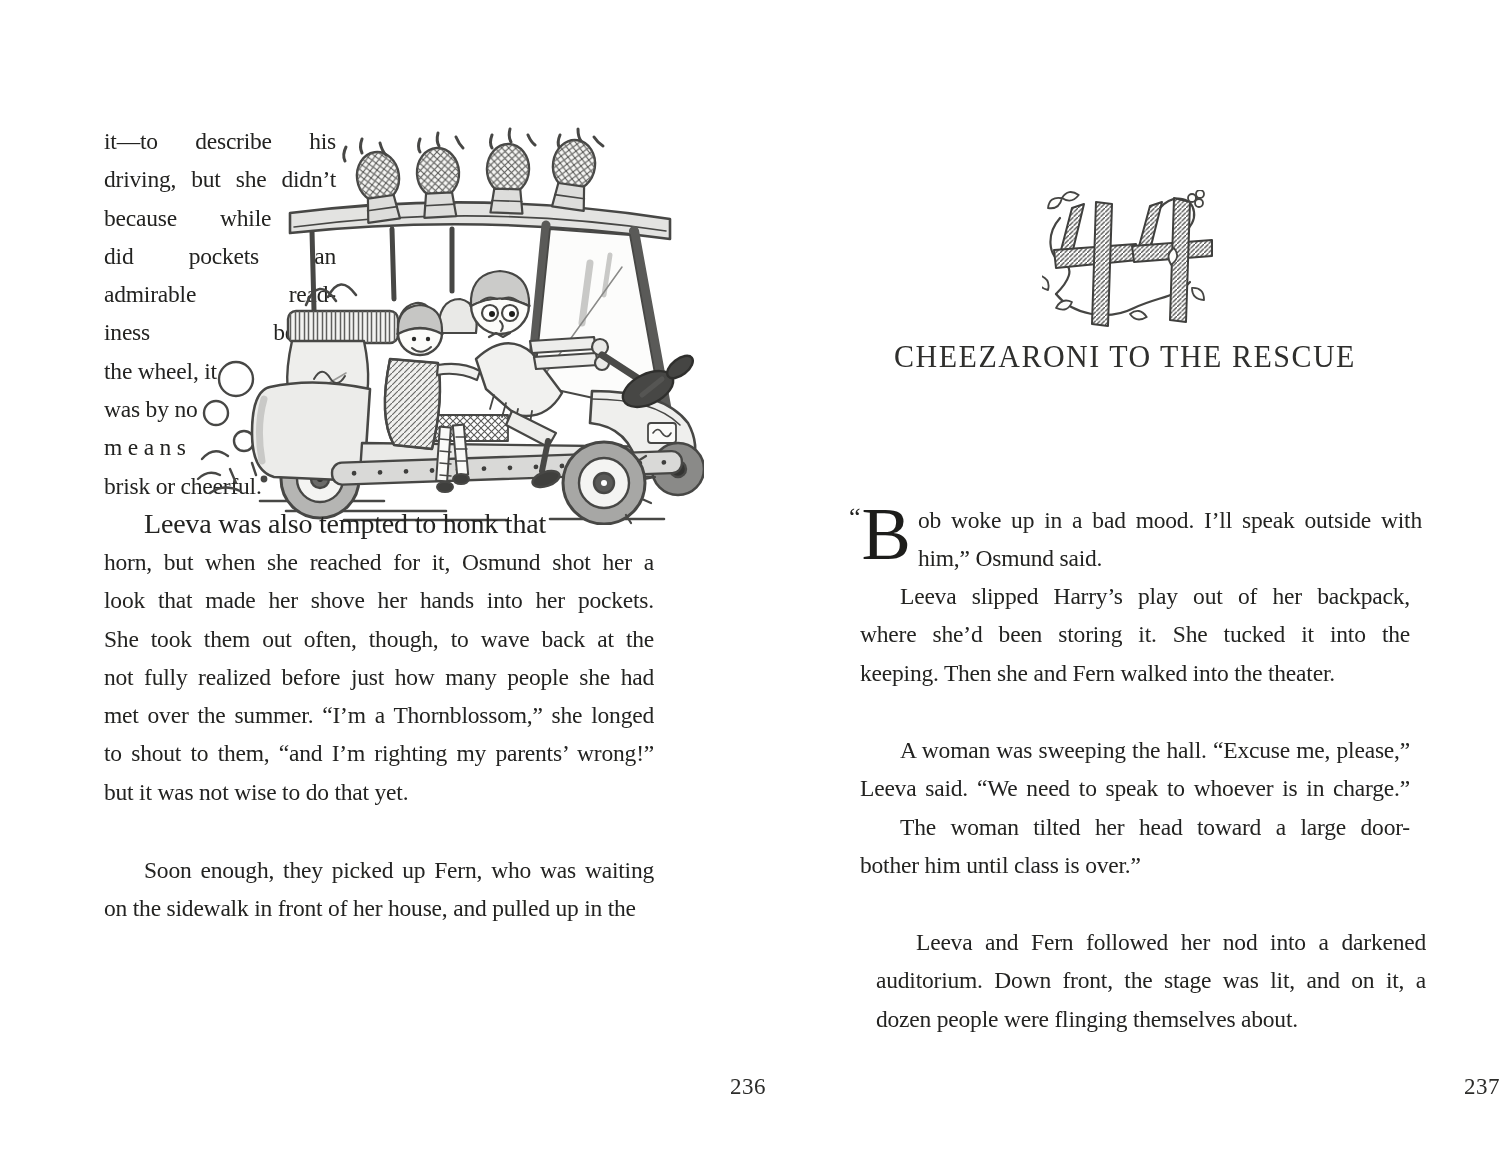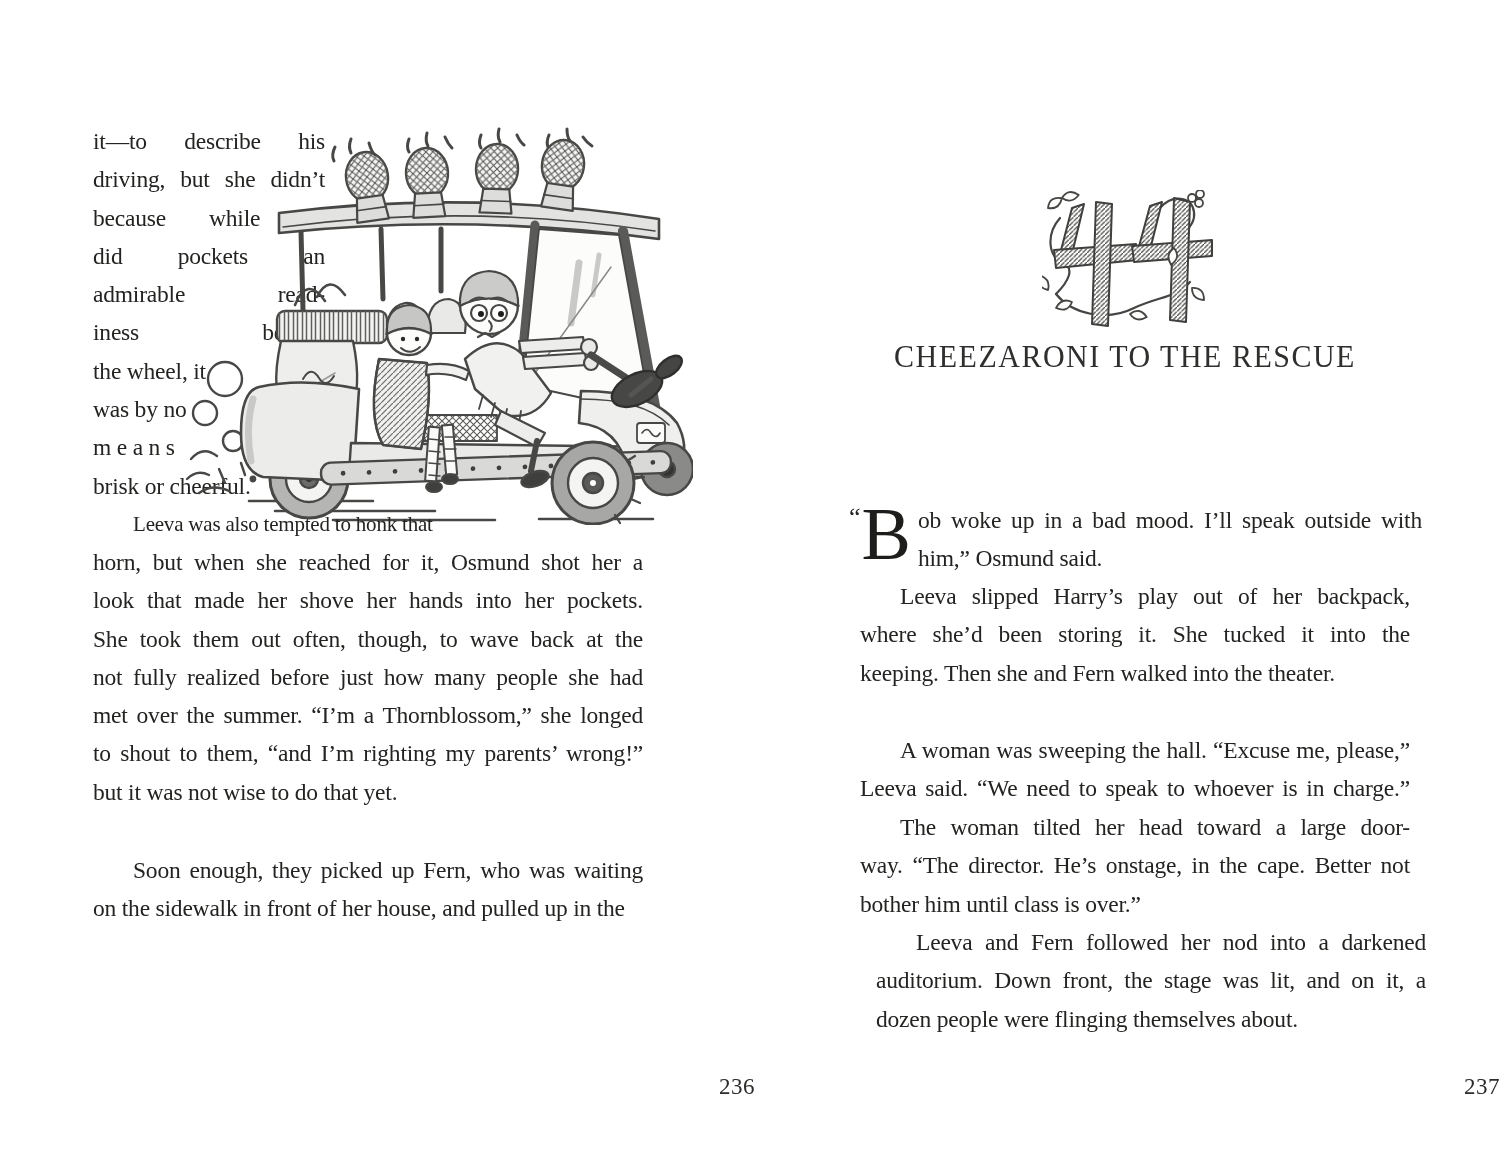--- a/index.html
+++ b/index.html
@@ -3,21 +3,21 @@
 <meta charset="utf-8">
 <style>
   html,body{margin:0;padding:0;}
   body{
     width:1500px;height:1151px;background:#ffffff;overflow:hidden;
     font-family:"Liberation Serif", serif;color:#232321;
     -webkit-font-smoothing:antialiased;
   }
   .spread{position:relative;width:1500px;height:1151px;background:#ffffff;}
   .page{position:absolute;top:0;width:750px;height:1151px;}
-  .page.left{left:5px;text-decoration:underline;}
+  .page.left{left:16px;text-decoration:underline;}
   .page.right{left:750px;}
 
   .para,.ncol,.p2first,.pagenum,.chtitle,.cart,.chnum{position:absolute;}
 
   .tline{
     font-size:23.5px;line-height:38.3px;letter-spacing:-0.2px;
     text-align:justify;text-align-last:justify;white-space:normal;
   }
   .para .tline:last-child{text-align-last:left;}
   .para.jlast .tline:last-child{text-align-last:justify;font-family:Liberation Serif, serif;}
@@ -25,21 +25,21 @@
 
   
   .ncol{left:88px;top:122px;width:232px;}
   .ncol .tline{text-indent:0;}
   .ncol .tline:nth-child(n+7){text-align-last:left;}
 
   .cart{left:178px;top:127px;}
 
   .p2first{
     left:88px;top:505px;width:480px;text-indent:40px;
-    font-size:21px;line-height:38.3px;letter-spacing:-0.2px;
+    font-size:28px;line-height:38.3px;letter-spacing:-0.2px;
   }
   .p2rest{left:88px;top:543px;width:550px;}
   .p3{left:88px;top:851px;width:550px;}
 
   .pagenum{left:0;top:1072px;width:750px;text-align:right;
     font-size:23px;line-height:30px;color:#2c2c2a;letter-spacing:0.5px;}
 
   .chnum{left:292px;top:190px;}
   .chtitle{
     left:0;top:338px;width:750px;margin:0;text-align:center;
@@ -369,21 +369,20 @@
         <div class="tline">Leeva slipped Harry’s play out of her backpack,</div>
         <div class="tline">where she’d been storing it. She tucked it into the</div>
         <div class="tline">keeping. Then she and Fern walked into the theater.</div>
       </div>
     <div class="para rp3 body-indent jlast">
         <div class="tline">A woman was sweeping the hall. “Excuse me, please,”</div>
         <div class="tline">Leeva said. “We need to speak to whoever is in charge.”</div>
       </div>
     <div class="para rp4 body-indent">
         <div class="tline">The woman tilted her head toward a large door-</div>
-        <div class="tline">way. “The director. He’s onstage, in the cape. Better not</div>
         <div class="tline">bother him until class is over.”</div>
       </div>
     <div class="para rp5 body-indent">
         <div class="tline">Leeva and Fern followed her nod into a darkened</div>
         <div class="tline">auditorium. Down front, the stage was lit, and on it, a</div>
         <div class="tline">dozen people were flinging themselves about.</div>
       </div>
 
     <div class="pagenum">237</div>
   </section>

